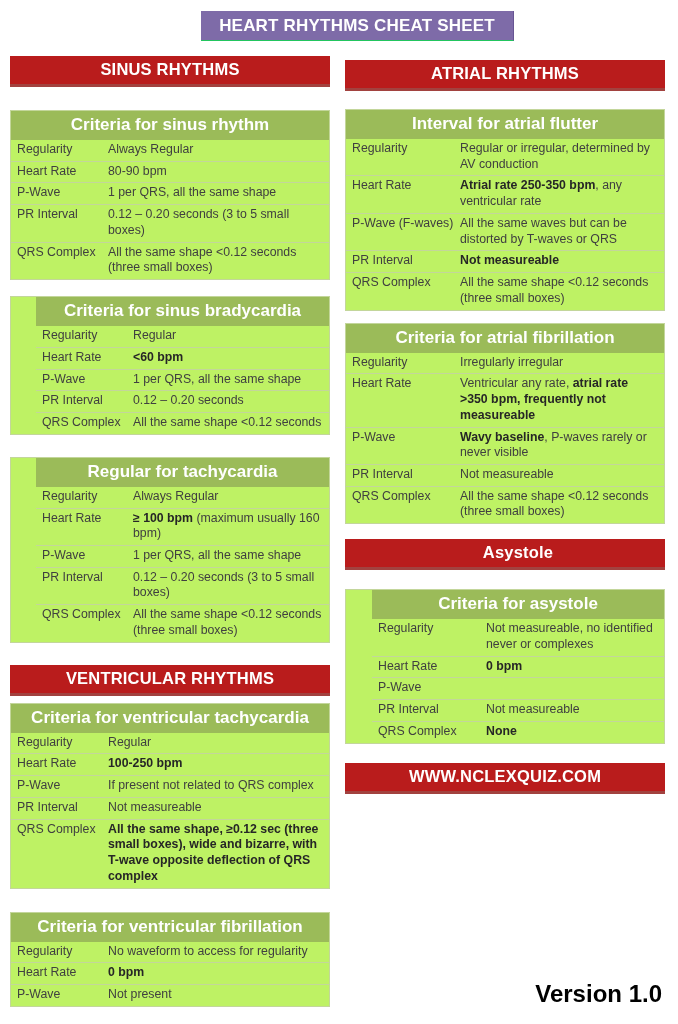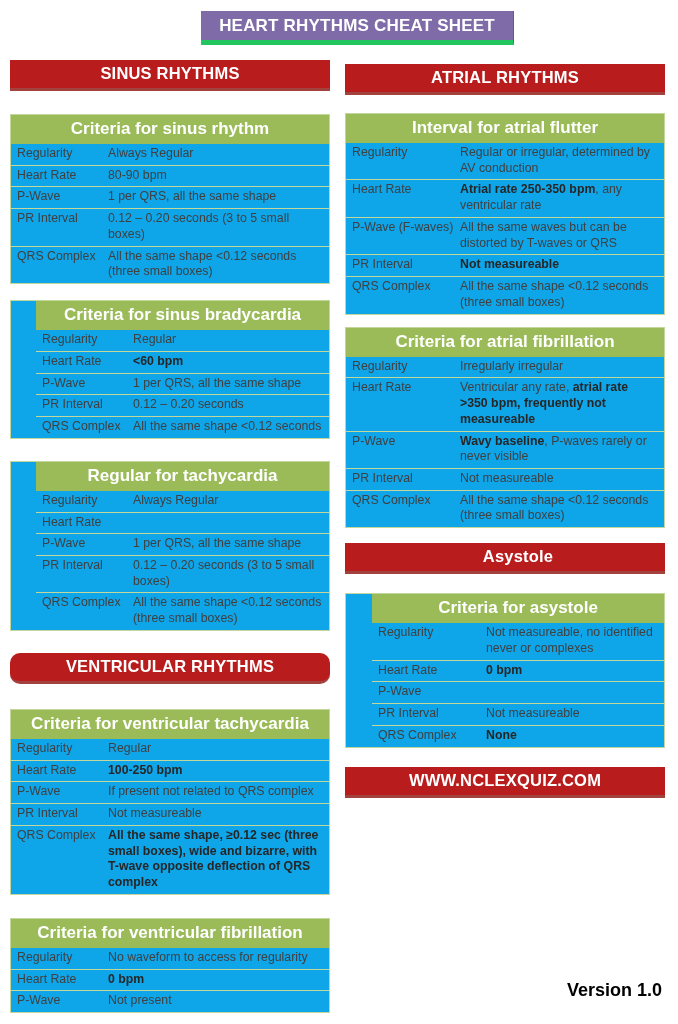--- a/index.html
+++ b/index.html
@@ -14,21 +14,21 @@
     height: 1024px;
     background: #ffffff;
     overflow: hidden;
   }
   .title-banner {
     margin: 11px 0 0 201px;
     width: 312px;
     height: 29px;
     line-height: 29px;
     background: #7e6ba8;
-    border-bottom: 5px solid #22c55e;
+    border-bottom: 1px solid #22c55e;
     border-right: 1px solid #675593;
     color: #ffffff;
     font-weight: bold;
     font-size: 17px;
     text-align: center;
     letter-spacing: 0.2px;
   }
   .columns {
     display: flex;
     gap: 15px;
@@ -44,21 +44,21 @@
     border-bottom: 3px solid #a2423f;
     color: #ffffff;
     font-weight: bold;
     font-size: 16.5px;
     text-align: center;
     padding: 4px 0 5px 0;
     letter-spacing: 0.2px;
   }
   .ctable {
     border: 1px solid #c3d69b;
-    background: #0ea5e9;
+    background: #bef264;
   }
   .thead {
     background: #9bbb59;
     color: #ffffff;
     font-weight: bold;
     font-size: 17px;
     text-align: center;
     padding: 4px 2px 5px 2px;
   }
   .trow {
@@ -88,32 +88,32 @@
     line-height: 1.28;
     color: #404040;
   }
   .tvalue .b {
     font-weight: bold;
     color: #262626;
   }
   
   .mb-23 { margin-bottom: 23px; }
   .mb-22 { margin-bottom: 22px; padding-left: 25px; }
-  .mb-25 { margin-bottom: 25px; border-radius: 10px; }
+  .mb-25 { margin-bottom: 7px; }
   .mb-19 { margin-bottom: 19px; padding-left: 26px; }
   .mb-16 { margin-bottom: 16px; }
   .mb-12 { margin-bottom: 12px; }
   .mb-15 { margin-bottom: 15px; }
   .mb-18 { margin-bottom: 18px; }
   .mt-4  { margin-top: 4px; }
   .version {
     position: absolute;
     right: 16px;
     top: 980px;
-    font-size: 18px;
+    font-size: 24px;
     font-weight: bold;
     color: #000000;
   }
 </style>
 </head>
 <body>
 
 <div class="page">
 
   <div class="title-banner">HEART RHYTHMS CHEAT SHEET</div>
@@ -178,20 +178,21 @@
 
       <section class="ctable mb-22">
         <div class="thead">Regular for tachycardia</div>
         <div class="tbody">
             <div class="trow">
               <div class="tlabel">Regularity</div>
               <div class="tvalue"><span>Always Regular</span></div>
             </div>
             <div class="trow">
               <div class="tlabel">Heart Rate</div>
+              <div class="tvalue"><span class="b">≥ 100 bpm</span><span> (maximum usually 160 bpm)</span></div>
             </div>
             <div class="trow">
               <div class="tlabel">P-Wave</div>
               <div class="tvalue"><span>1 per QRS, all the same shape</span></div>
             </div>
             <div class="trow">
               <div class="tlabel">PR Interval</div>
               <div class="tvalue"><span>0.12 – 0.20 seconds (3 to 5 small boxes)</span></div>
             </div>
             <div class="trow">

